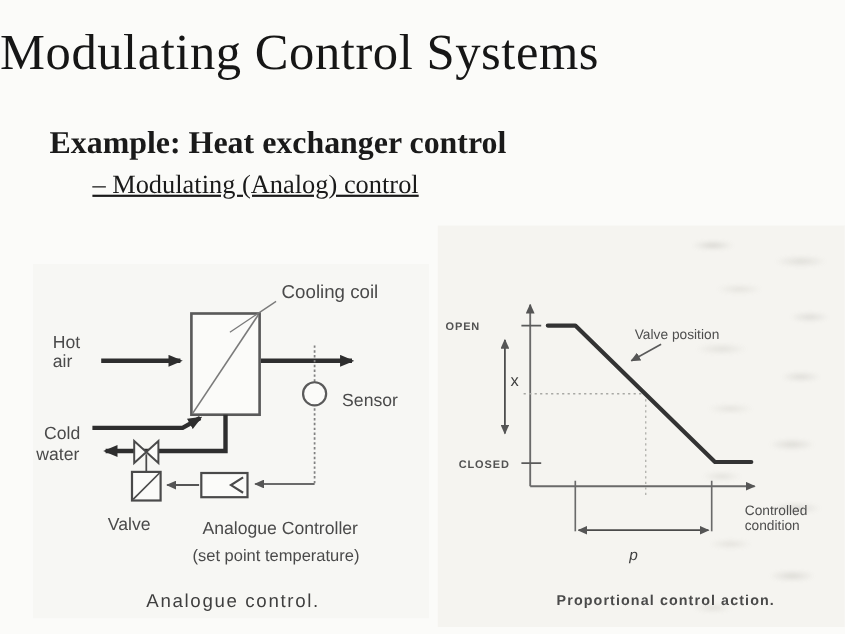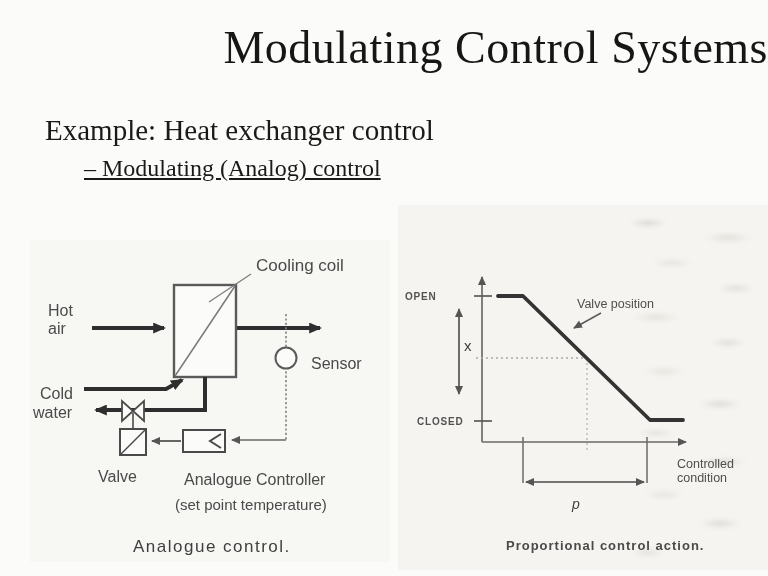--- a/index.html
+++ b/index.html
@@ -2,27 +2,27 @@
 <html><head>
 <meta charset="utf-8">
 <style>
   html,body{margin:0;padding:0;}
   body{
     width:768px;height:576px;position:relative;overflow:hidden;
     background:#fbfbf9;
     font-family:"Liberation Sans", sans-serif;
   }
   .title{
-    position:absolute;left:0;top:22px;width:768px;text-align:right;
+    position:absolute;left:0;top:22px;width:768px;text-align:left;
     font-family:"Liberation Serif", serif;font-weight:400;
     font-size:46px;line-height:1.15;color:#161616;margin:0;letter-spacing:.5px;
   }
   .example{
     position:absolute;left:45px;top:114px;
-    font-family:"Liberation Serif", serif;font-size:29px;color:#1a1a1a;
+    font-family:"Liberation Serif", serif;font-size:29px;color:#1a1a1a;font-weight:bold;
   }
   .bullet{
     position:absolute;left:84px;top:155px;
     font-family:"Liberation Serif", serif;font-size:24px;color:#1a1a1a;text-decoration:underline;
   }
   .diag{position:absolute;}
   .diag-left{left:30px;top:240px;width:360px;height:322px;background:rgba(240,238,233,.30);}
   .diag-right{left:400px;top:260px;width:368px;height:300px;}
   .scan-wash{position:absolute;left:398px;top:205px;width:370px;height:365px;background:rgba(236,234,228,.42);}
   .scan-noise{

